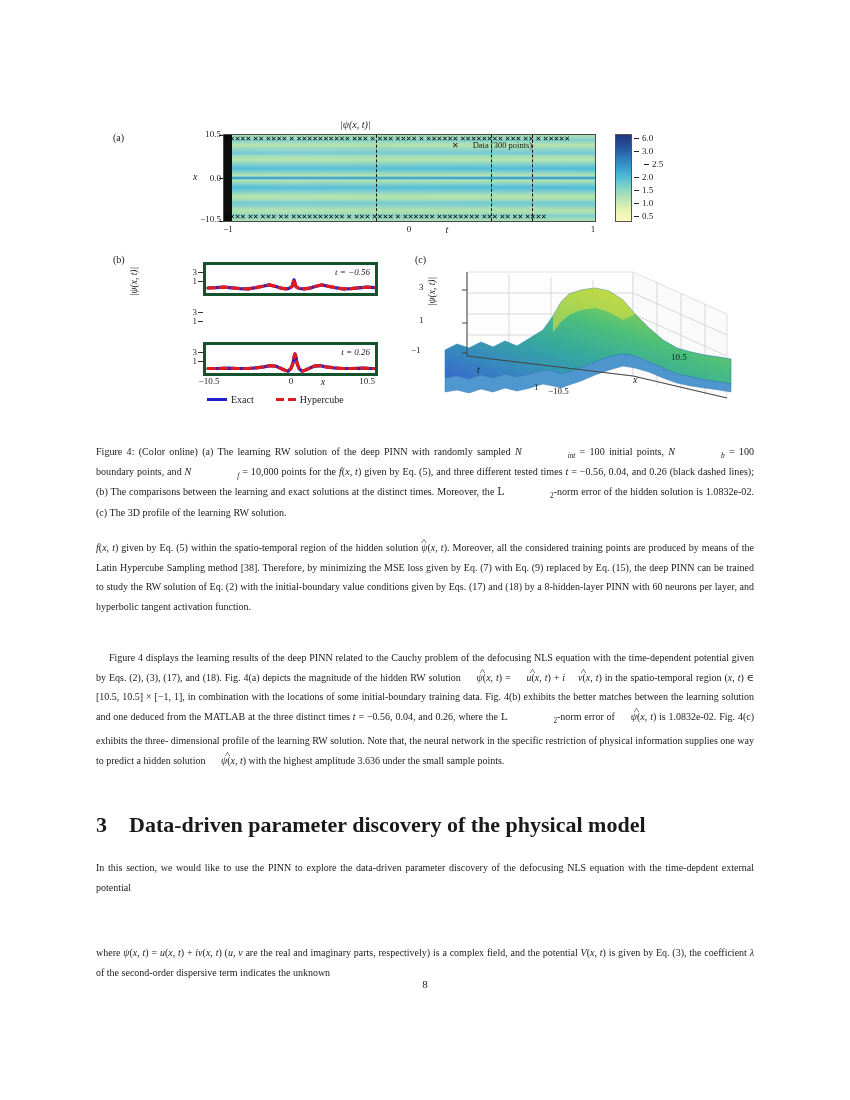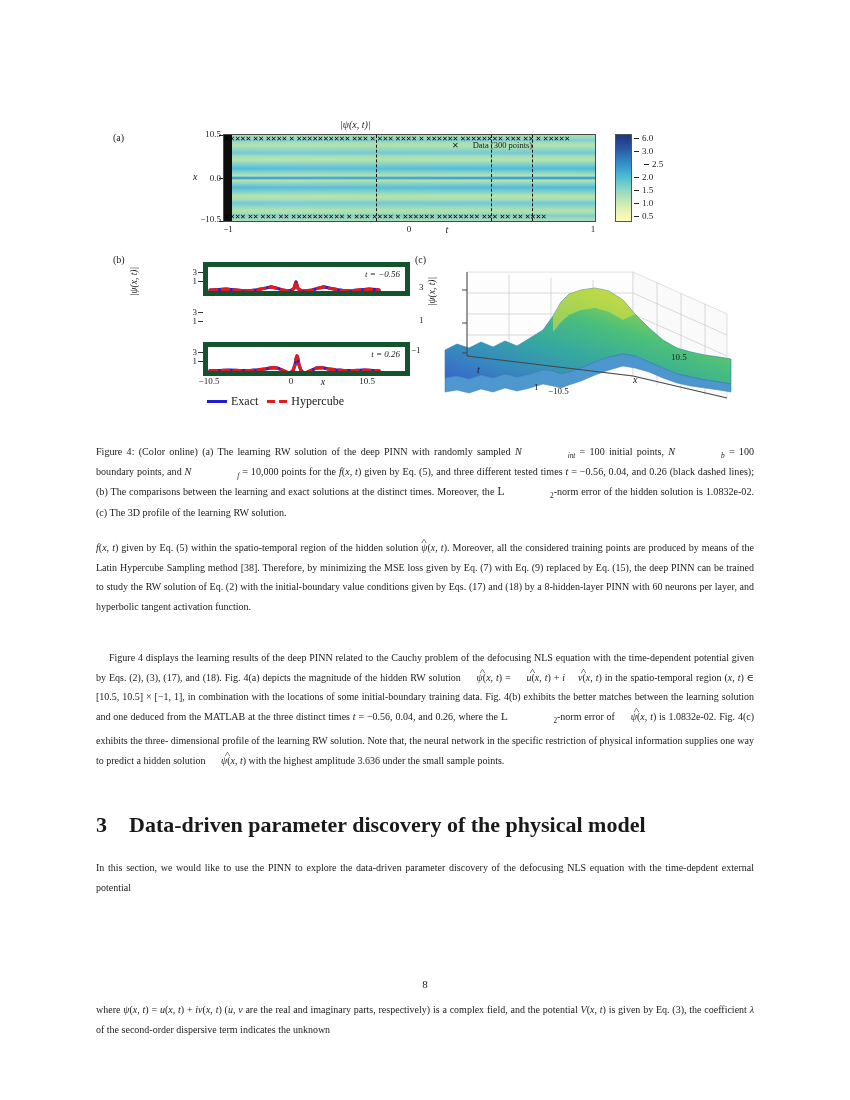--- a/index.html
+++ b/index.html
@@ -255,23 +255,23 @@
     top: 42px;
     font-size: 9.5px;
     font-style: italic;
     transform: rotate(-90deg);
     transform-origin: left top;
     white-space: nowrap;
   }
   .sub {
     position: absolute;
     left: 108px;
-    width: 207px;
+    width: 175px;
     height: 34px;
-    border: 5px solid #14532d;
+    border: 3px solid #14532d;
     box-sizing: border-box;
     background: #fff;
     overflow: hidden;
   }
   .sub1 { top: 8px; }
   .sub2 { top: 48px; }
   .sub3 { top: 88px; }
   .sub .tlabel {
     position: absolute;
     right: 5px;
@@ -307,22 +307,22 @@
     font-size: 10px;
     font-style: italic;
     transform: translateX(-50%);
   }
   .b-legend {
     position: absolute;
     left: 112px;
     top: 140px;
     display: flex;
     align-items: center;
-    gap: 9px;
-    font-size: 12px;
+    gap: 22px;
+    font-size: 10px;
   }
   .sw-solid {
     display:inline-block;
     width: 20px; height: 3px;
     background: #1f1fcf;
     vertical-align: middle;
   }
   .sw-dash {
     display:inline-block;
     width: 20px; height: 3px;
@@ -404,21 +404,21 @@
     width: 658px;
     text-align: center;
     font-size: 11.3px;
   }
   .eqnum {
     position: absolute;
     right: 0;
     top: 0;
     font-size: 11.3px;
   }
-  .p4 { top: 1000px; }
+  .p4 { top: 943px; }
   .pagenum {
     position: absolute;
     left: 0;
     right: 0;
     top: 978px;
     text-align: center;
     font-size: 11px;
   }
   i.mi { font-style: italic; }
   sub.ms { font-size: 0.72em; margin-left: 46px; }

